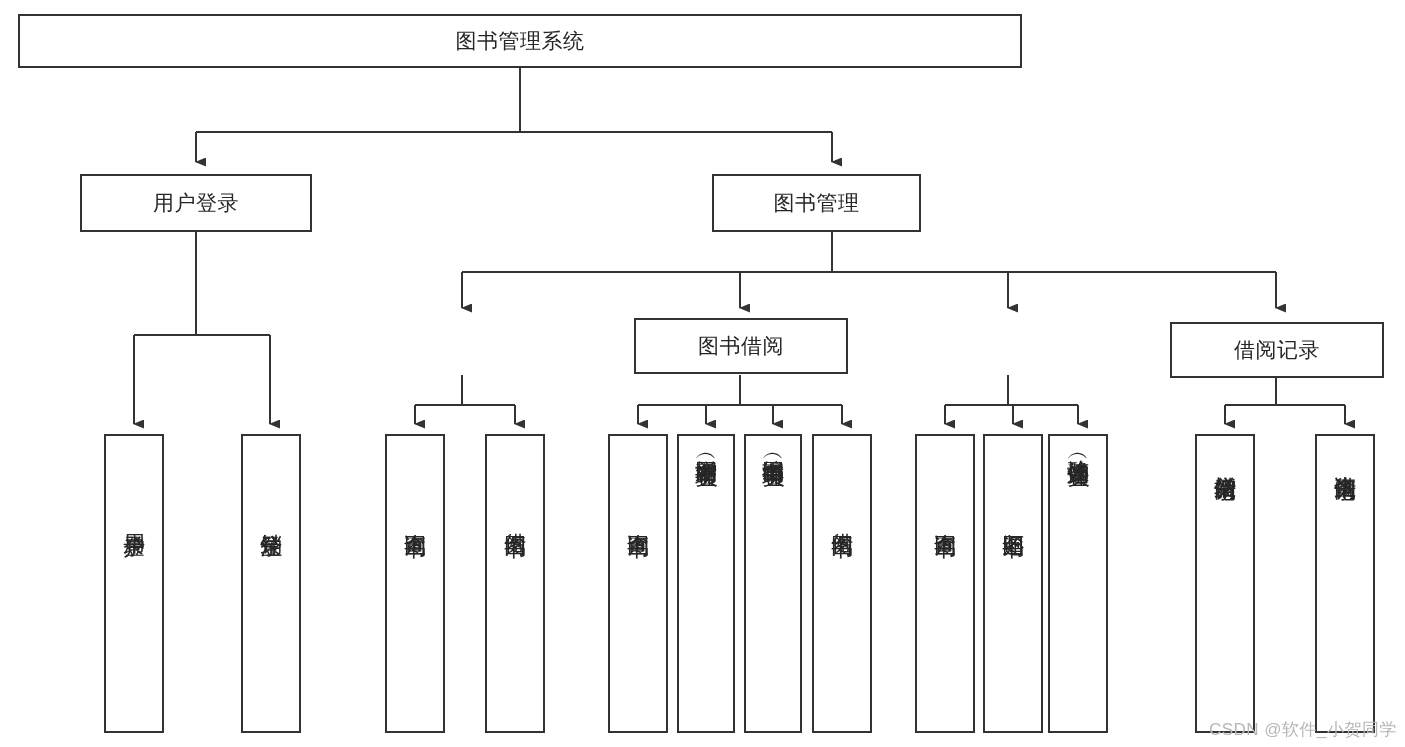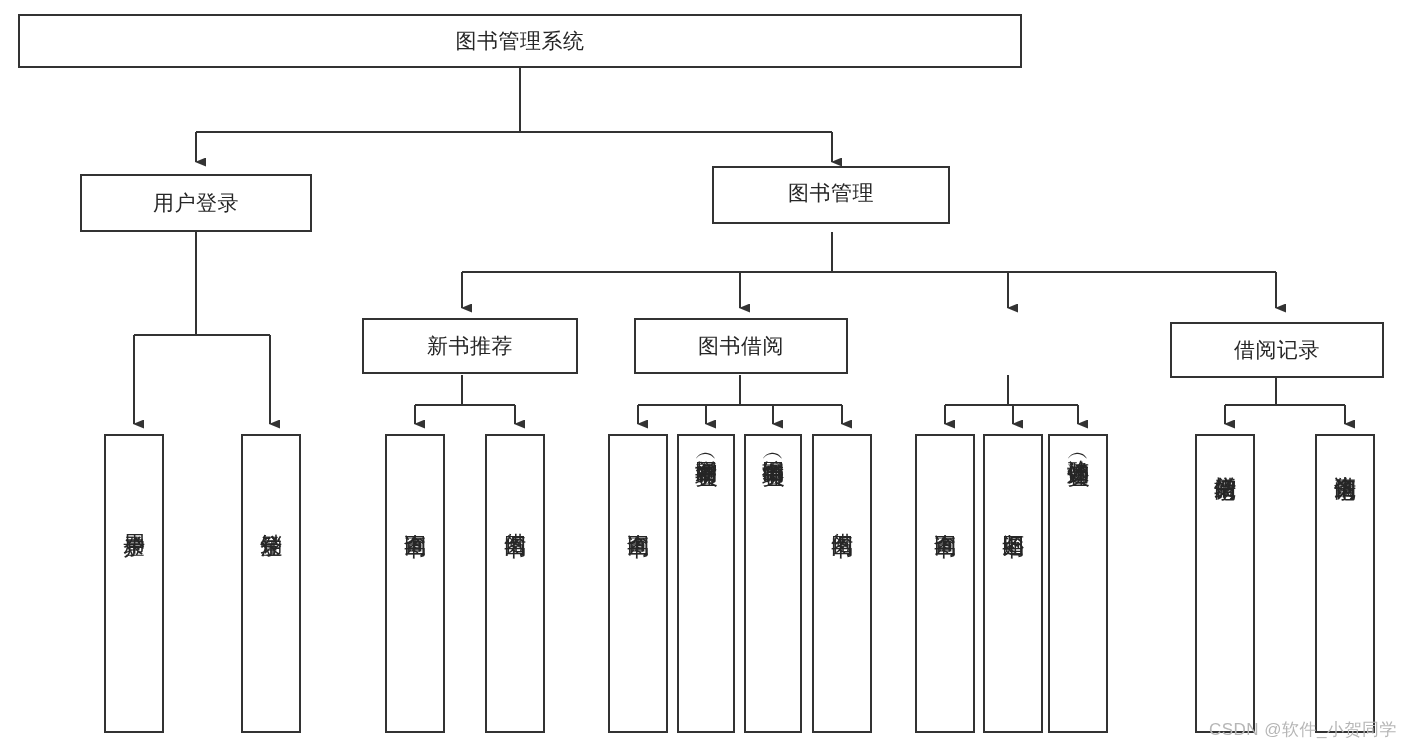--- a/index.html
+++ b/index.html
@@ -127,27 +127,24 @@
   </svg>
 
   <div class="node horizontal" style="left:18px; top:14px; width:1004px; height:54px;">
     <span class="node-label">图书管理系统</span>
   </div>
 
   <div class="node horizontal" style="left:80px; top:174px; width:232px; height:58px;">
     <span class="node-label">用户登录</span>
   </div>
 
-  <div class="node horizontal" style="left:712px; top:166px; width:238px; height:58px;font-family:Liberation Mono, monospace;">
+  <div class="node horizontal" style="left:712px; top:174px; width:209px; height:58px;">
     <span class="node-label">图书管理</span>
   </div>
 
-  <div class="node horizontal" style="left:362px; top:318px; width:216px; height:56px;">
-    <span class="node-label">新书推荐</span>
-  </div>
 
   <div class="node horizontal" style="left:634px; top:318px; width:214px; height:56px;">
     <span class="node-label">图书借阅</span>
   </div>
 
 
   <div class="node horizontal" style="left:1170px; top:322px; width:214px; height:56px;">
     <span class="node-label">借阅记录</span>
   </div>
 

